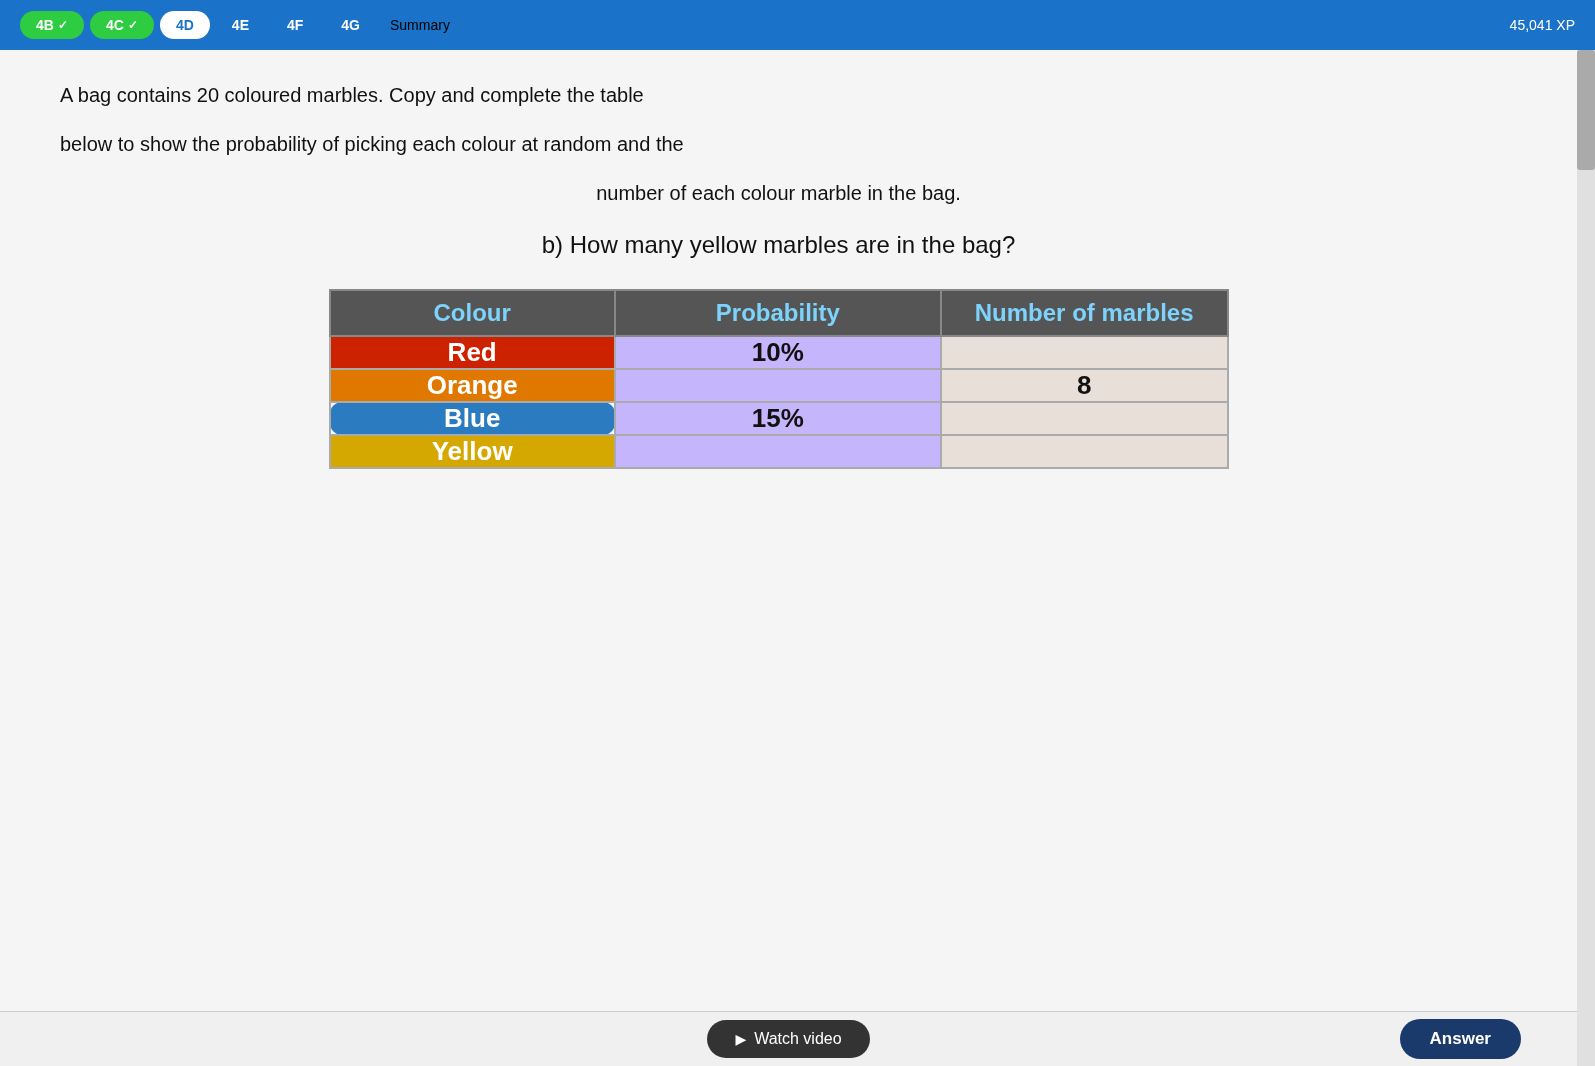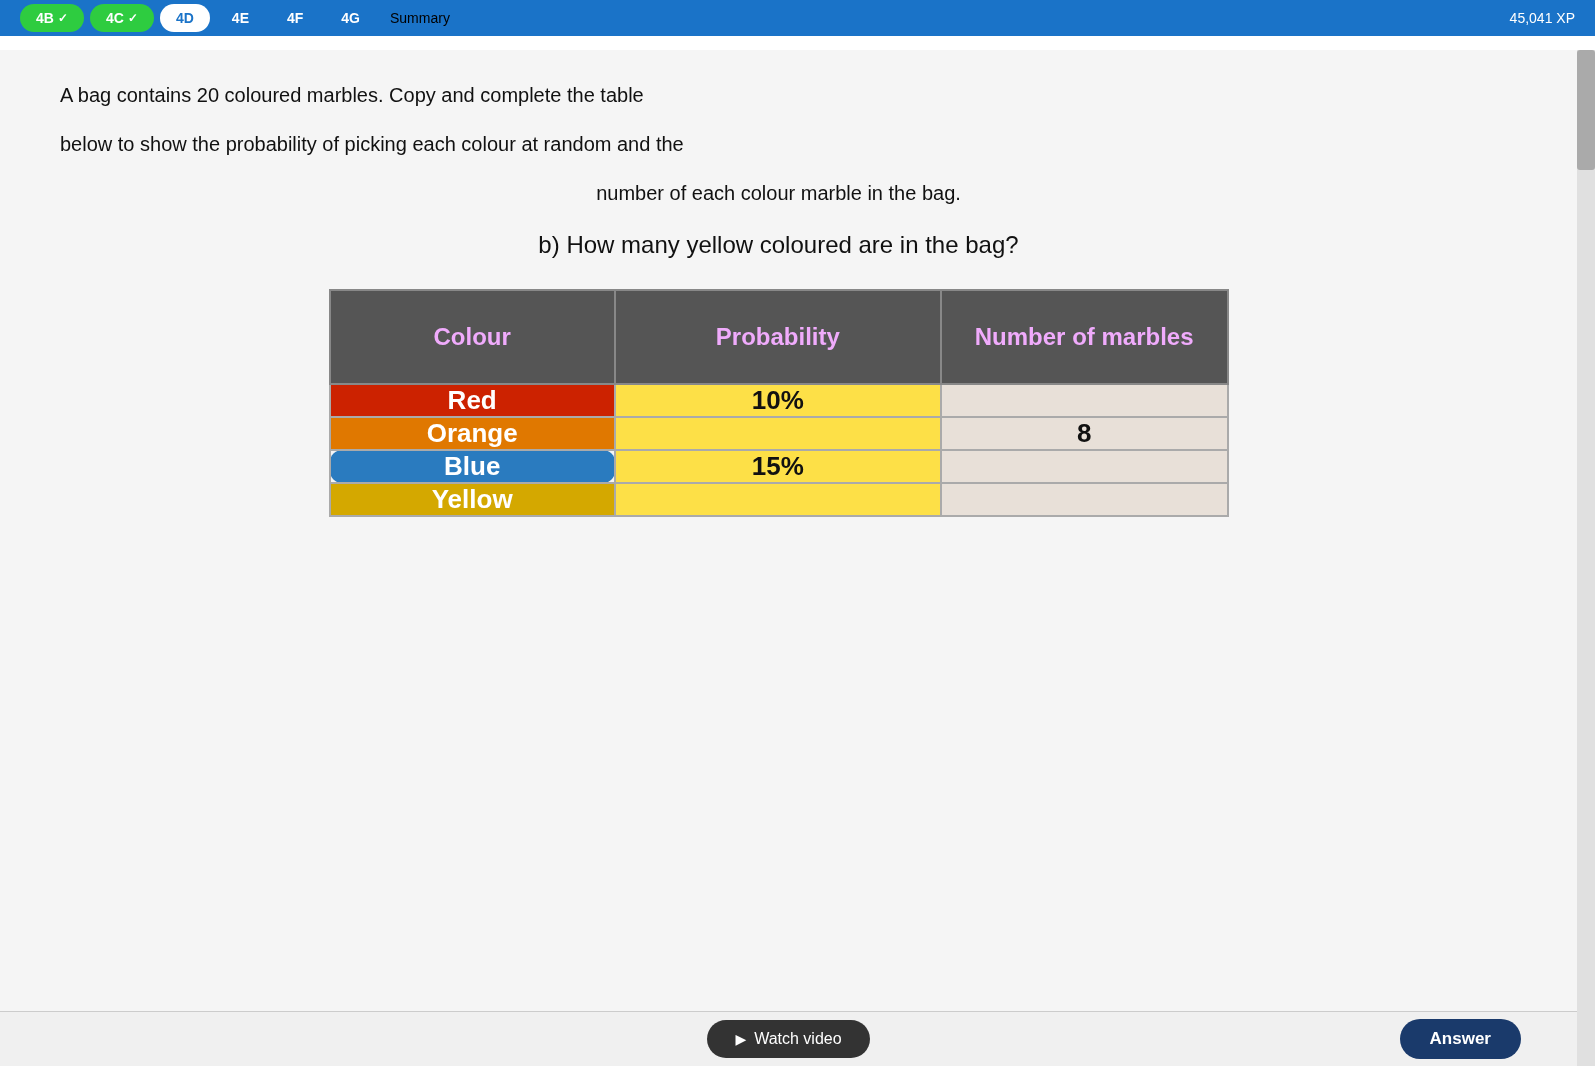--- a/index.html
+++ b/index.html
@@ -12,21 +12,21 @@
       overflow: hidden;
       position: relative;
     }
 
     
     .top-nav {
       position: absolute;
       top: 0;
       left: 0;
       right: 0;
-      height: 36px;
+      height: 50px;
       background: #1a73c8;
       display: flex;
       align-items: center;
       padding: 0 20px;
       gap: 6px;
       z-index: 10;
     }
 
     .nav-tab {
       padding: 6px 16px;
@@ -114,24 +114,24 @@
 
     
     .marble-table {
       margin: 0 auto;
       border-collapse: collapse;
       width: 900px;
     }
 
     .marble-table th {
       background: #555;
-      color: #f0abfc;
+      color: #7dd3fc;
       font-size: 24px;
       font-weight: bold;
-      padding: 32px 30px;
+      padding: 8px 30px;
       text-align: center;
       border: 2px solid #888;
     }
 
     .marble-table td {
       padding: 0;
       border: 2px solid #aaa;
       text-align: center;
       font-size: 26px;
       font-weight: bold;
@@ -146,21 +146,21 @@
       text-align: center;
     }
 
     .colour-cell.red { background: #cc2200; }
     .colour-cell.orange { background: #e07800; }
     .colour-cell.blue { background: #2a7bbf; border-radius: 12px; }
     .colour-cell.yellow { background: #d4a800; }
 
     .prob-cell {
       width: 340px;
-      background: #fde047;
+      background: #c4b5fd;
       padding: 18px 20px;
       font-size: 26px;
       color: #111;
     }
 
     .num-cell {
       width: 300px;
       background: #e8e0d8;
       padding: 18px 20px;
       font-size: 26px;
@@ -263,21 +263,21 @@
   <div style="margin-bottom: 22px;">
     <p class="intro-text intro-text-left">A bag contains 20 coloured marbles. Copy and complete the table</p>
     <p class="intro-text intro-text-left">below to show the probability of picking each colour at random and the</p>
     <p class="intro-text intro-text-center">number of each colour marble in the bag.</p>
   </div>
 
 
   <div style="margin-bottom: 30px;">
     <p class="part-b">
       <span>b)</span>
-      <span>How many yellow coloured are in the bag?</span>
+      <span>How many yellow marbles are in the bag?</span>
     </p>
   </div>
 
   <table class="marble-table">
     <thead>
       <tr>
         <th>Colour</th>
         <th>Probability</th>
         <th>Number of marbles</th>
       </tr>

